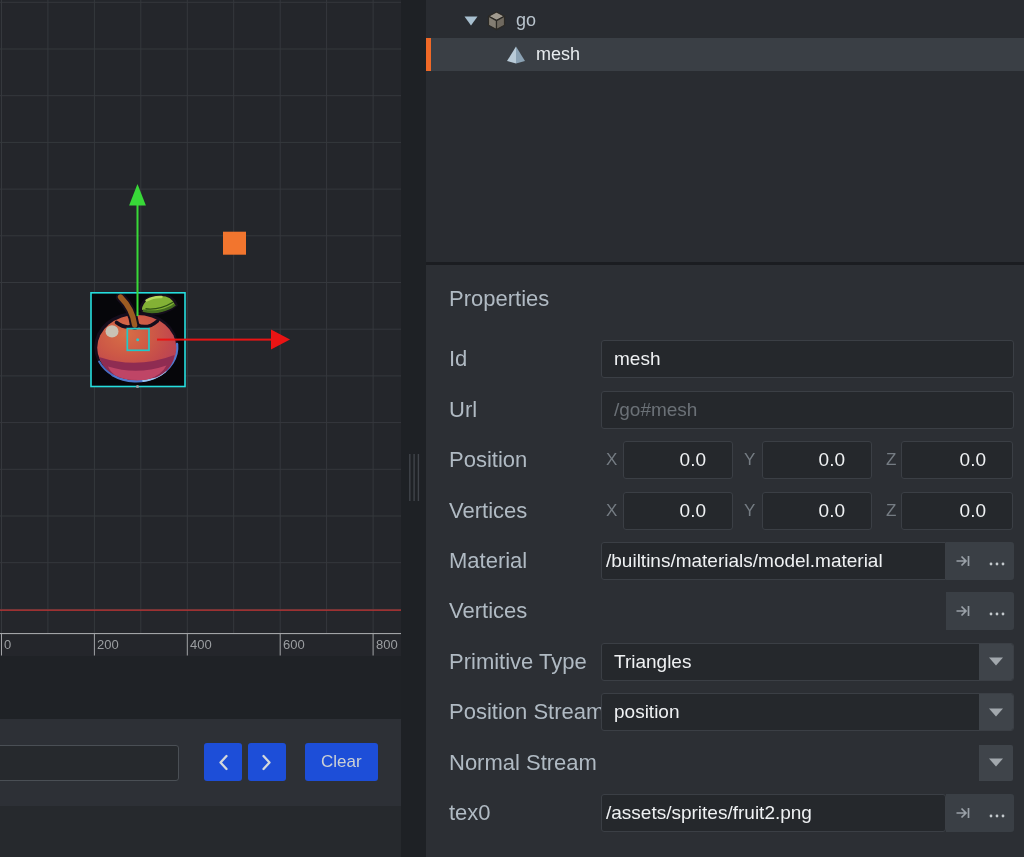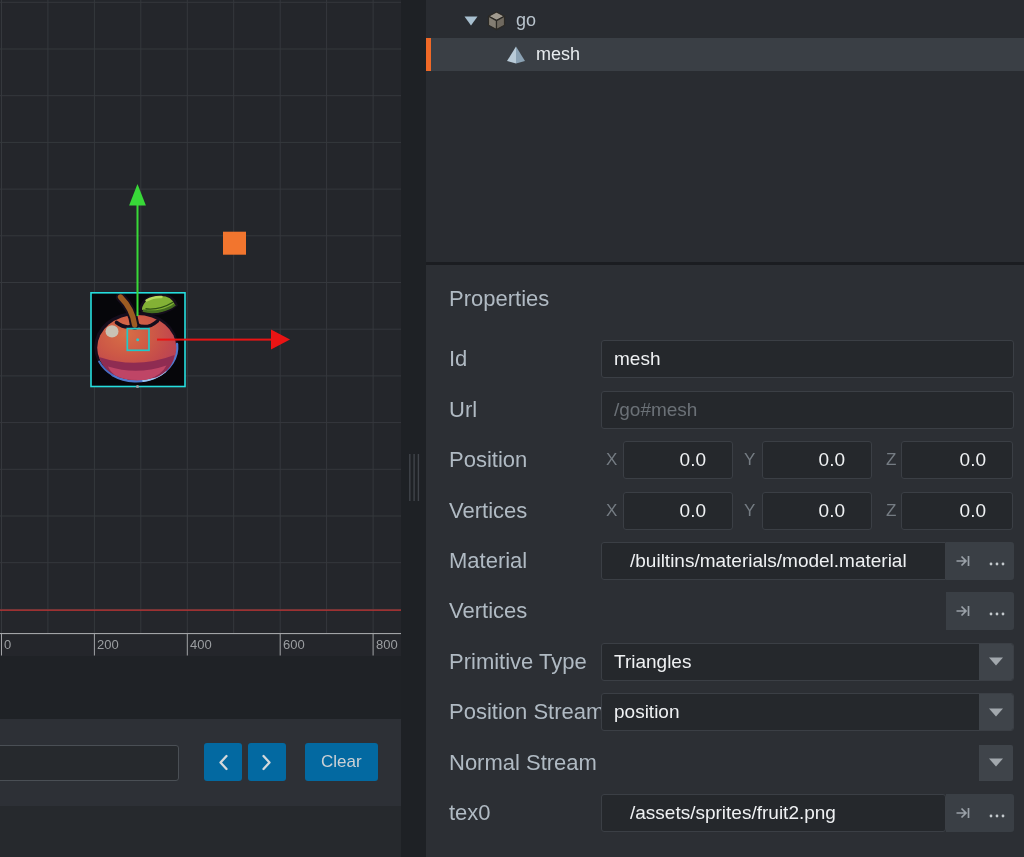--- a/index.html
+++ b/index.html
@@ -3,34 +3,34 @@
 <meta charset="utf-8">
 <style>
 *{margin:0;padding:0;box-sizing:border-box}
 html,body{width:1024px;height:857px;overflow:hidden;font-family:"Liberation Sans",sans-serif;background:#1e2125}
 .abs{position:absolute}
 #scene{left:0;top:0;width:401px;height:656px;background:#24262b;overflow:hidden}
 #cpane{left:0;top:656px;width:401px;height:201px;background:#1f2226}
 #ctoolbar{left:0;top:63px;width:401px;height:87px;background:#2d3036}
 #cout{left:0;top:150px;width:401px;height:51px;background:#26292d}
 #cinput{left:-12px;top:26px;width:191px;height:36px;border:1px solid #4a4f55;background:#26292d;border-radius:3px}
-.cbtn{top:24px;height:38px;background:#0369a1;border-radius:3px;display:flex;align-items:center;justify-content:center}
+.cbtn{top:24px;height:38px;background:#1d4ed8;border-radius:3px;display:flex;align-items:center;justify-content:center}
 #splitter{left:401px;top:0;width:25px;height:857px;background:#1e2125}
 #right{left:426px;top:0;width:598px;height:857px;background:#2c2f34}
 #outline{left:0;top:0;width:598px;height:262px;background:#292c31}
 #divider{left:0;top:262px;width:598px;height:3px;background:#1b1d21}
 .orow{left:0;width:598px;height:33.5px;display:flex;align-items:center}
 .orow .txt{font-size:18px}
 #props{left:0;top:265px;width:598px;height:592px}
 .plabel{left:23px;color:#b0bac3;font-size:22px;line-height:38px;white-space:nowrap}
 .field{background:#25282c;border:1px solid #3b3f45;border-radius:3px;height:38px;line-height:36px;color:#eff1f3;font-size:19px}
 .tfield{left:175px;width:413px;padding-left:12px}
 .numlab{color:#757c83;font-size:17px;line-height:38px}
 .numfield{width:110px;text-align:right;padding-right:26px}
-.resfield{left:175px;width:345px;padding-left:28px}
+.resfield{left:175px;width:345px;padding-left:4px}
 .resbtn{left:520px;width:68px;height:38px;background:#3a3f45;border-radius:0 3px 3px 0;display:flex;align-items:center;justify-content:space-around}
 .ddfield{left:175px;width:413px;padding-left:12px}
 .ddarrow{left:553px;top:1px;width:34px;height:36px;background:#3f444a;border-radius:0 2px 2px 0;display:flex;align-items:center;justify-content:center}
 </style>
 </head>
 <body>
 <div id="scene" class="abs">
 <svg width="401" height="656">
 <rect width="401" height="656" fill="#24262b"></rect>
 <g stroke="#35383d" stroke-width="1">

